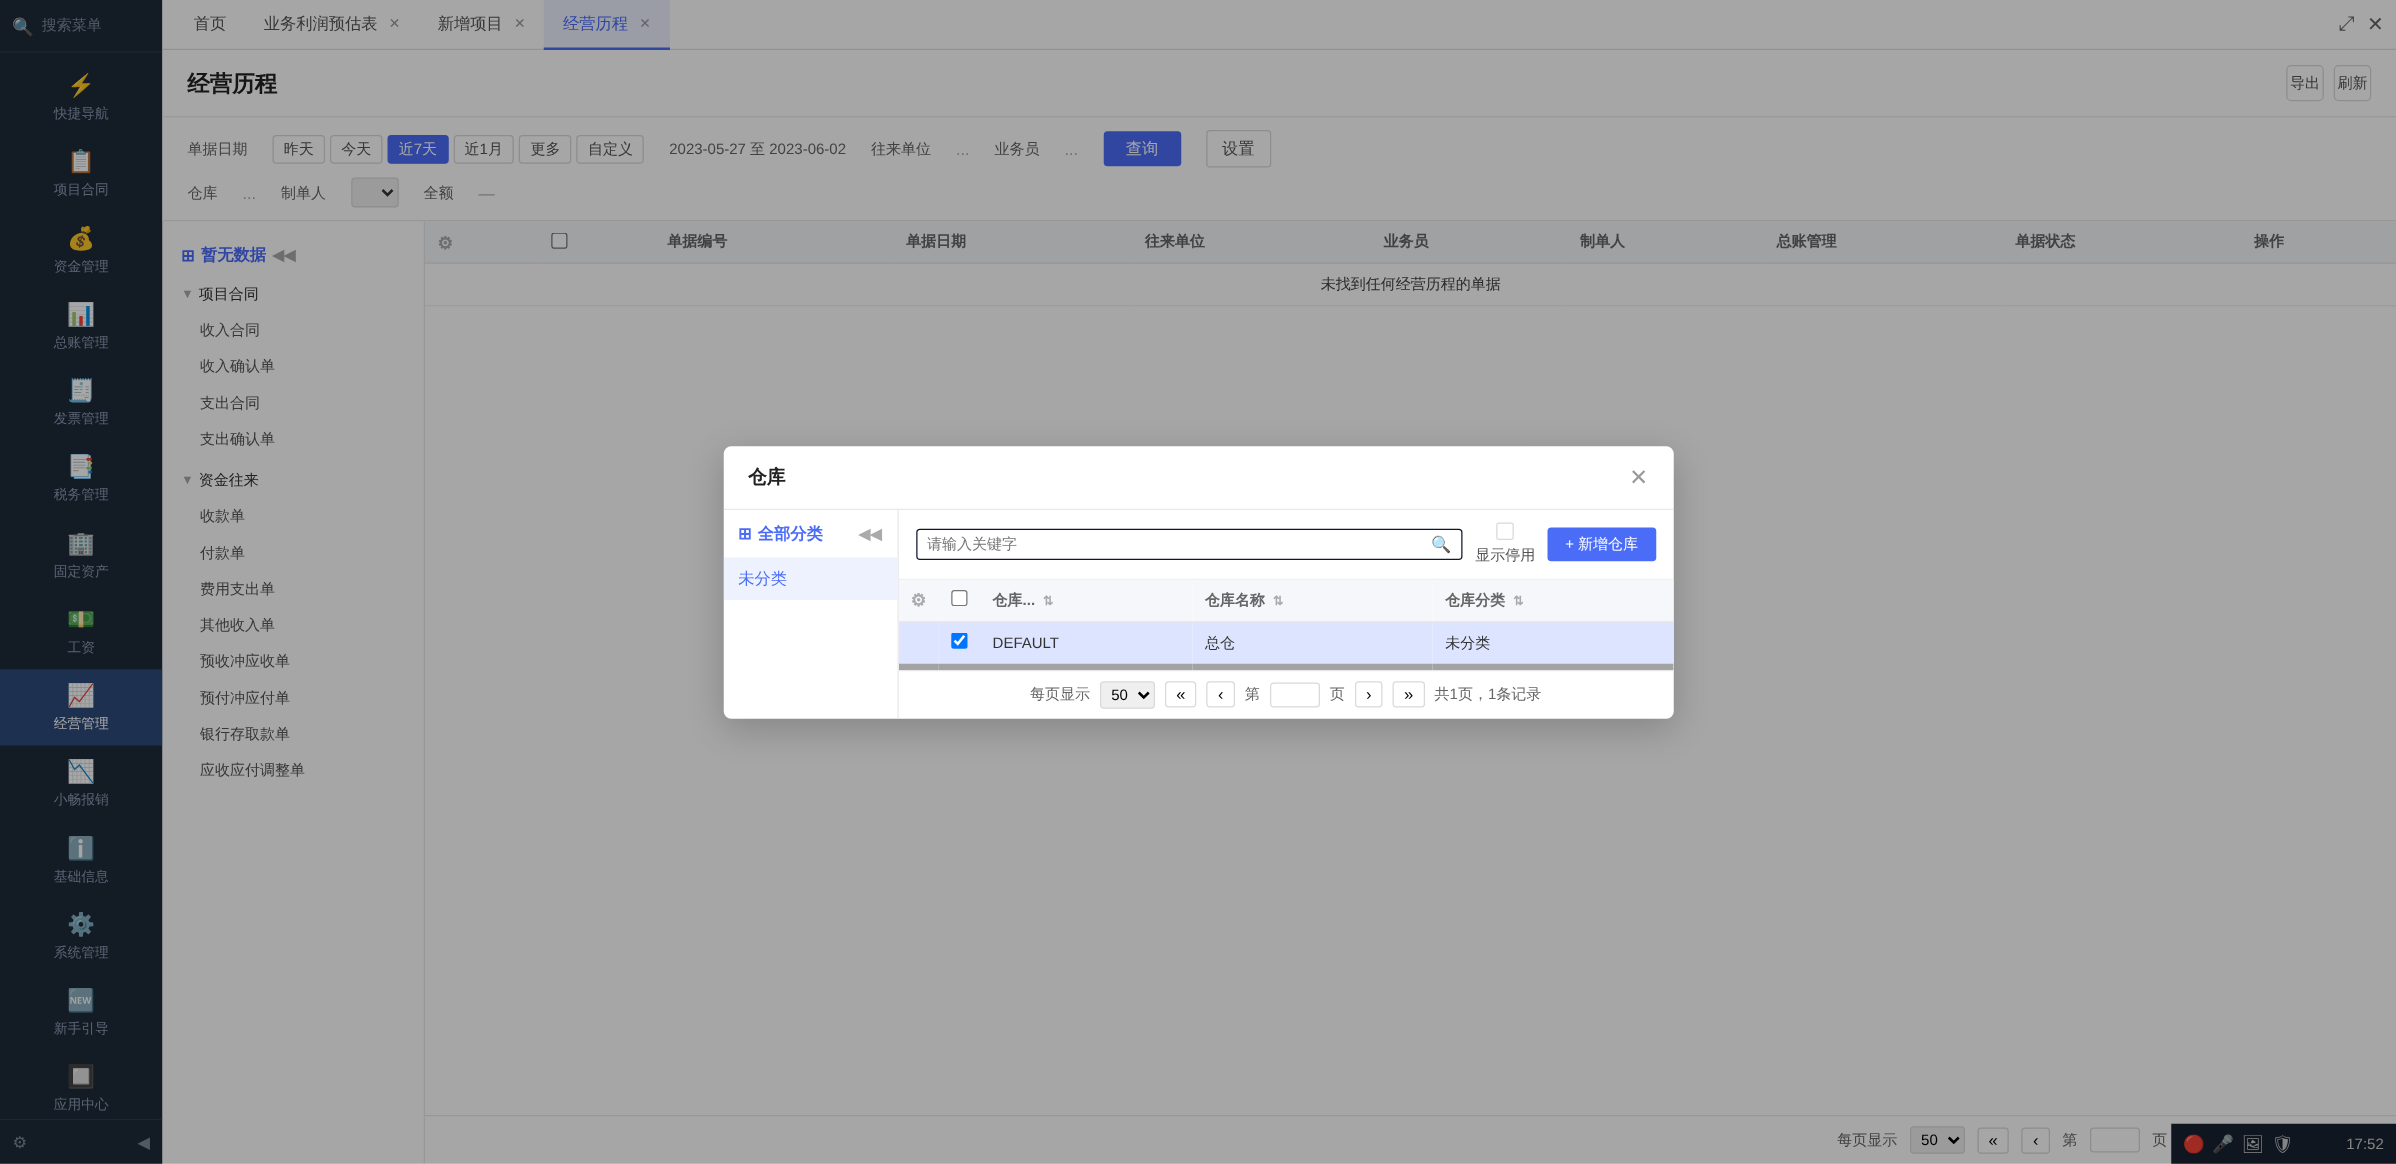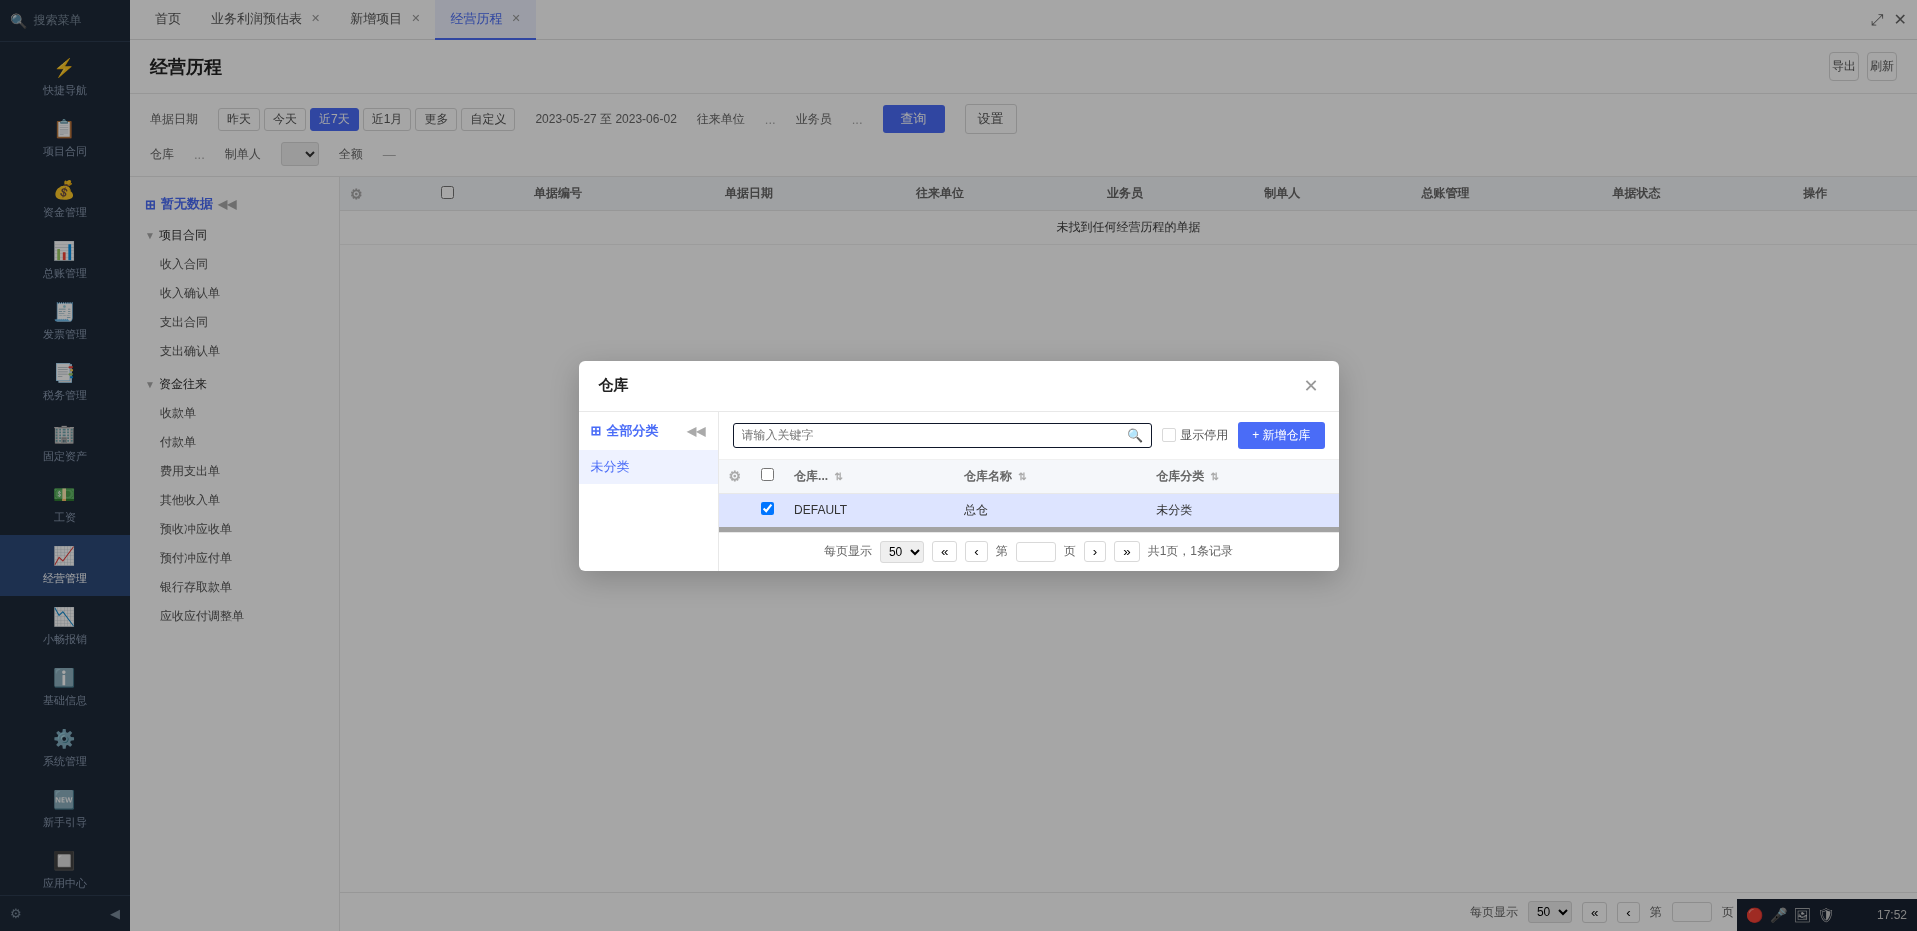--- a/index.html
+++ b/index.html
@@ -92,21 +92,21 @@
     .modal-sidebar { width: 140px; border-right: 1px solid #e8e8e8; display: flex; flex-direction: column; }
     .modal-sidebar-header { padding: 10px 12px; display: flex; align-items: center; gap: 5px; color: #4a6cf7; font-size: 13px; cursor: pointer; font-weight: 600; }
     .modal-sidebar-collapse { font-size: 12px; color: #aaa; cursor: pointer; margin-left: auto; }
     .modal-sidebar-item { padding: 8px 12px; font-size: 13px; color: #333; cursor: pointer; }
     .modal-sidebar-item.active { background: #eef2ff; color: #4a6cf7; }
     .modal-content { flex: 1; display: flex; flex-direction: column; overflow: hidden; position: relative; }
     .modal-toolbar { padding: 10px 14px; display: flex; align-items: center; gap: 10px; border-bottom: 1px solid #f0f0f0; }
     .search-box { flex: 1; display: flex; align-items: center; border: 1px solid #0f172a; border-radius: 3px; padding: 4px 8px; gap: 18px; }
     .search-box input { border: none; outline: none; font-size: 12px; flex: 1; color: #333; }
     .search-icon { color: #aaa; font-size: 13px; }
-    .show-disabled { display: flex; align-items: center; gap: 4px; font-size: 12px; color: #555; }
+    .show-disabled { display: flex; align-items: center; gap: 4px; font-size: 12px; color: #555; flex-direction: column; }
     .checkbox { width: 14px; height: 14px; border: 1px solid #d9d9d9; border-radius: 2px; cursor: pointer; display: inline-block; }
     .btn-add-warehouse { padding: 5px 14px; background: #4a6cf7; color: #fff; border: none; border-radius: 3px; cursor: pointer; font-size: 12px; display: flex; align-items: center; gap: 4px; margin-left: auto; }
     .modal-table-area { flex: 1; overflow: auto; }
     .modal-table { width: 100%; border-collapse: collapse; }
     .modal-table th { background: #f5f7fa; padding: 8px 10px; text-align: left; border-bottom: 1px solid #e8e8e8; font-size: 12px; color: #666; white-space: nowrap; }
     .modal-table th .sort-arrows { font-size: 10px; color: #aaa; margin-left: 3px; }
     .modal-table td { padding: 8px 10px; border-bottom: 5px solid #a3a3a3; font-size: 12px; color: #333; }
     .modal-table tr.selected td { background: #dde4ff; }
     .modal-table-footer { padding: 8px 14px; display: flex; align-items: center; justify-content: center; gap: 8px; font-size: 12px; color: #666; border-top: 1px solid #e8e8e8; }
     .modal-footer { padding: 12px 20px; border-top: 1px solid #e8e8e8; display: flex; justify-content: flex-end; gap: 10px; }

